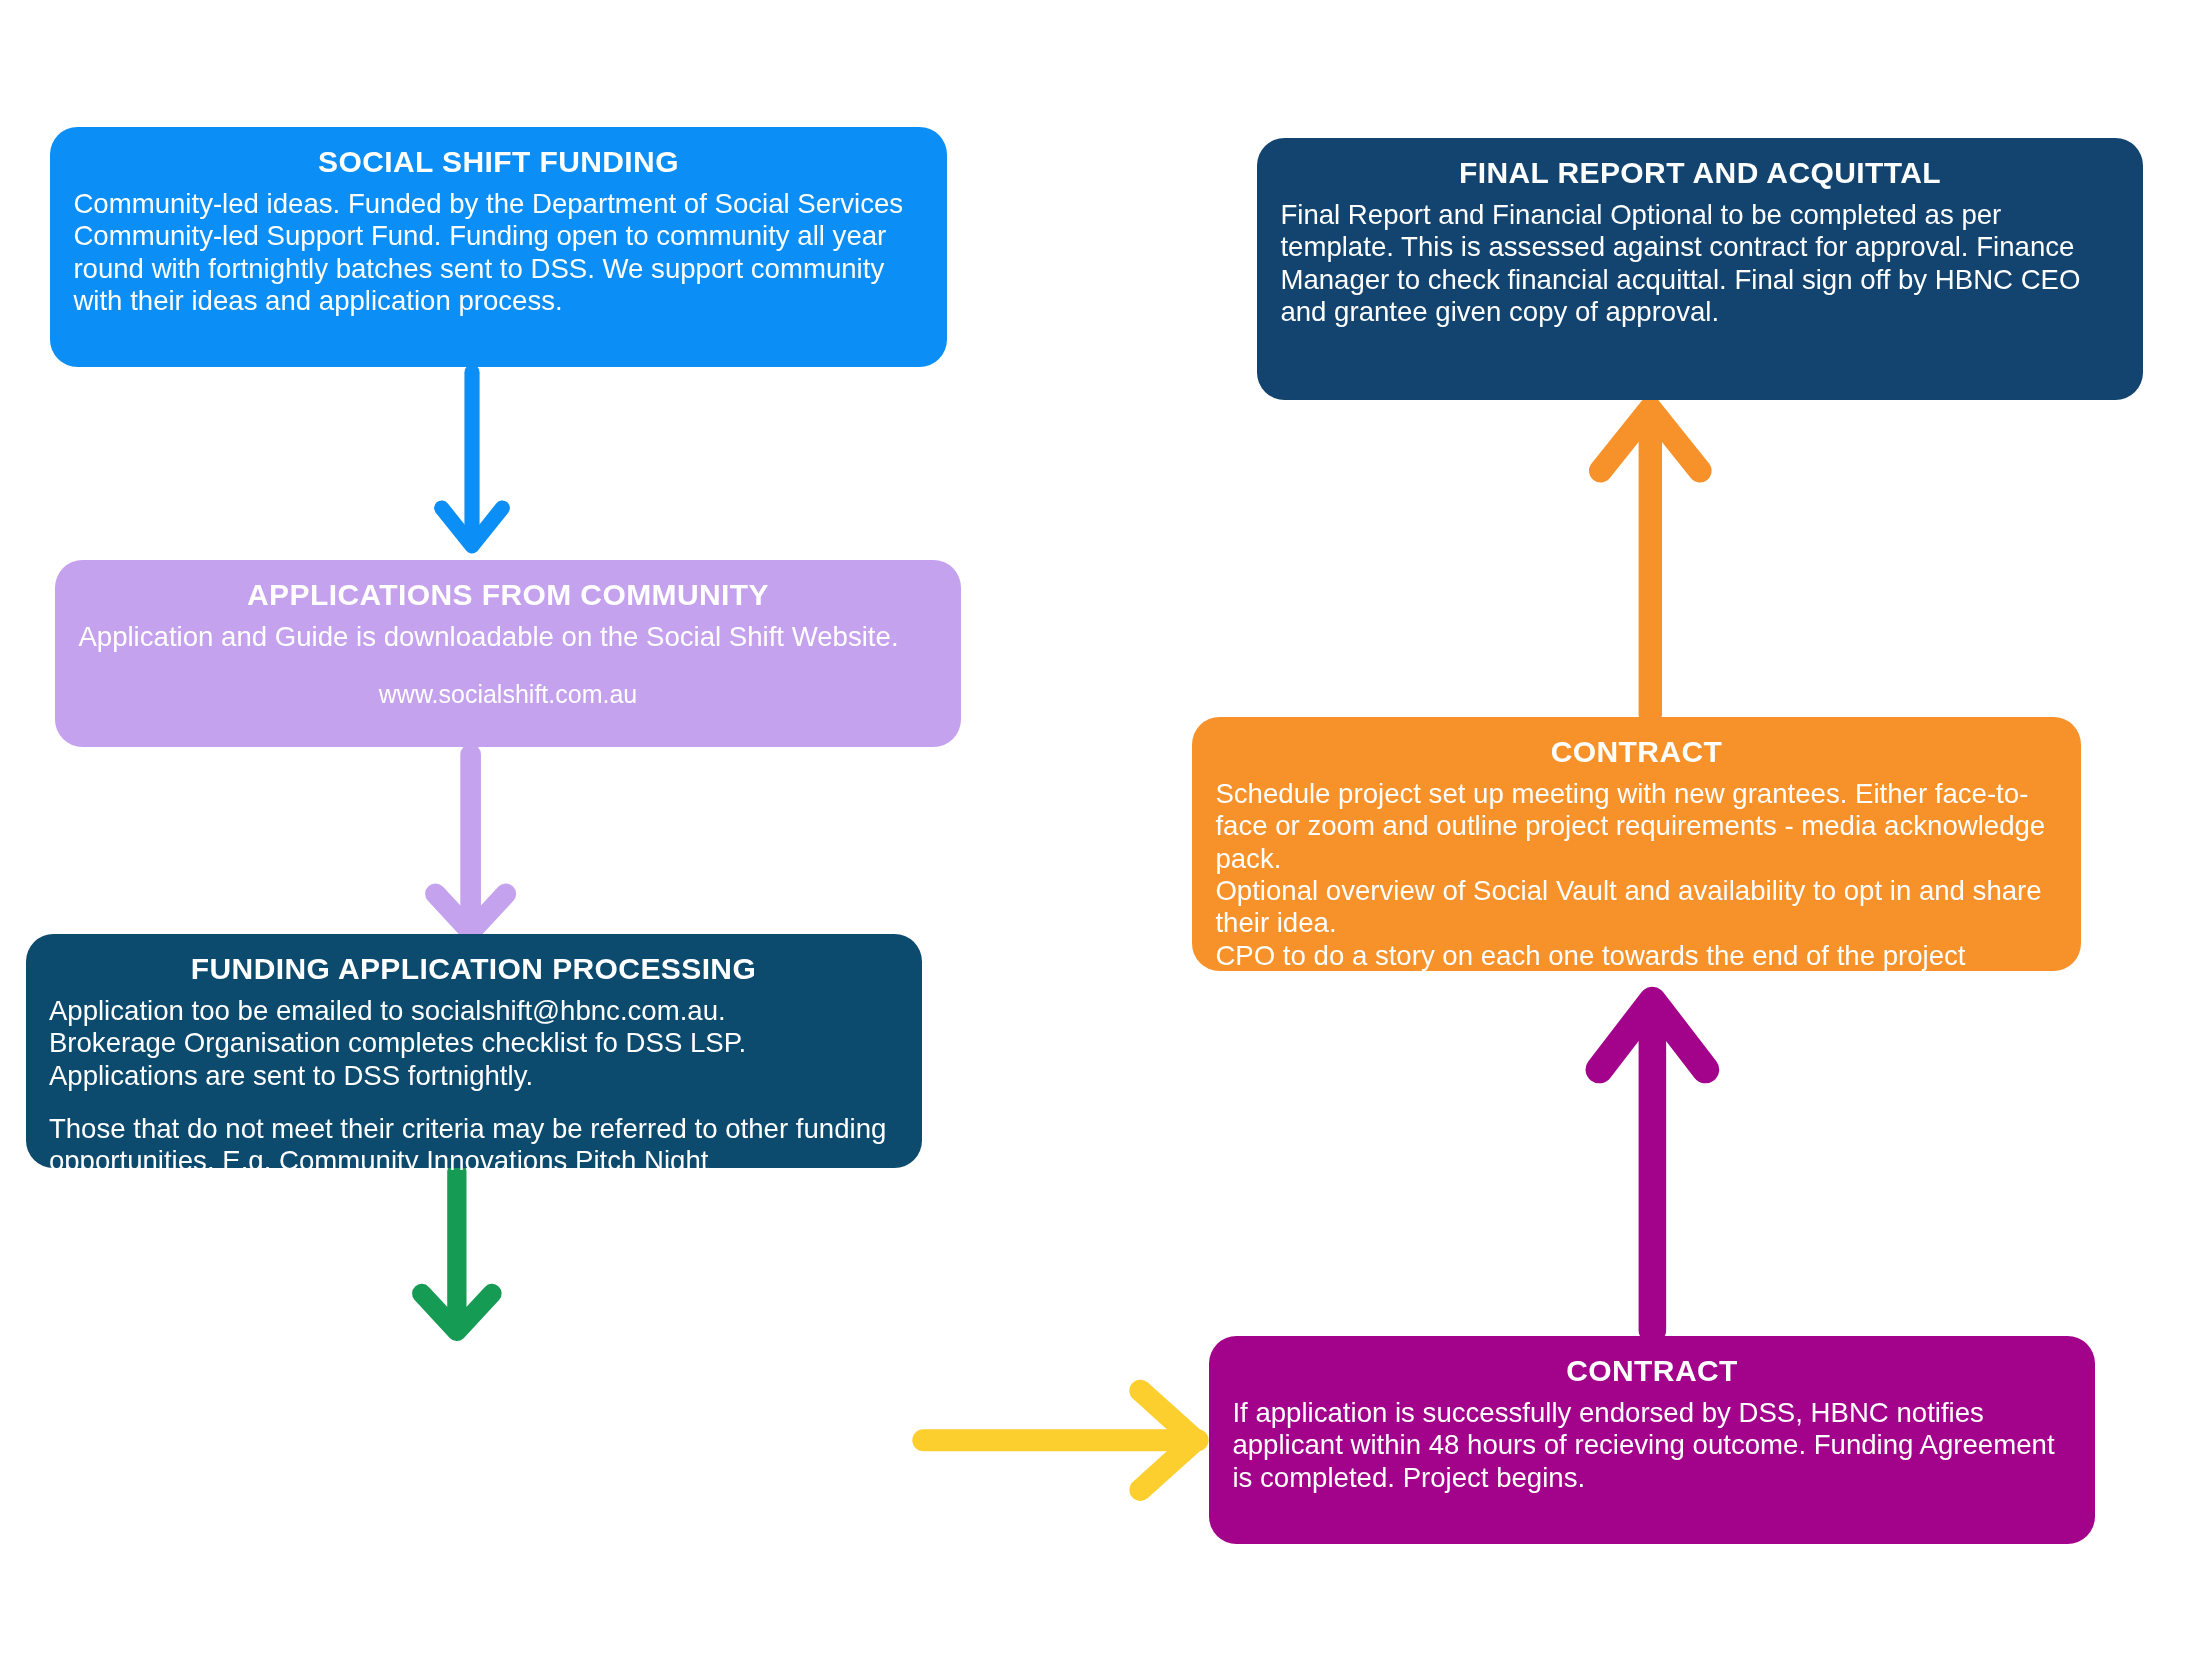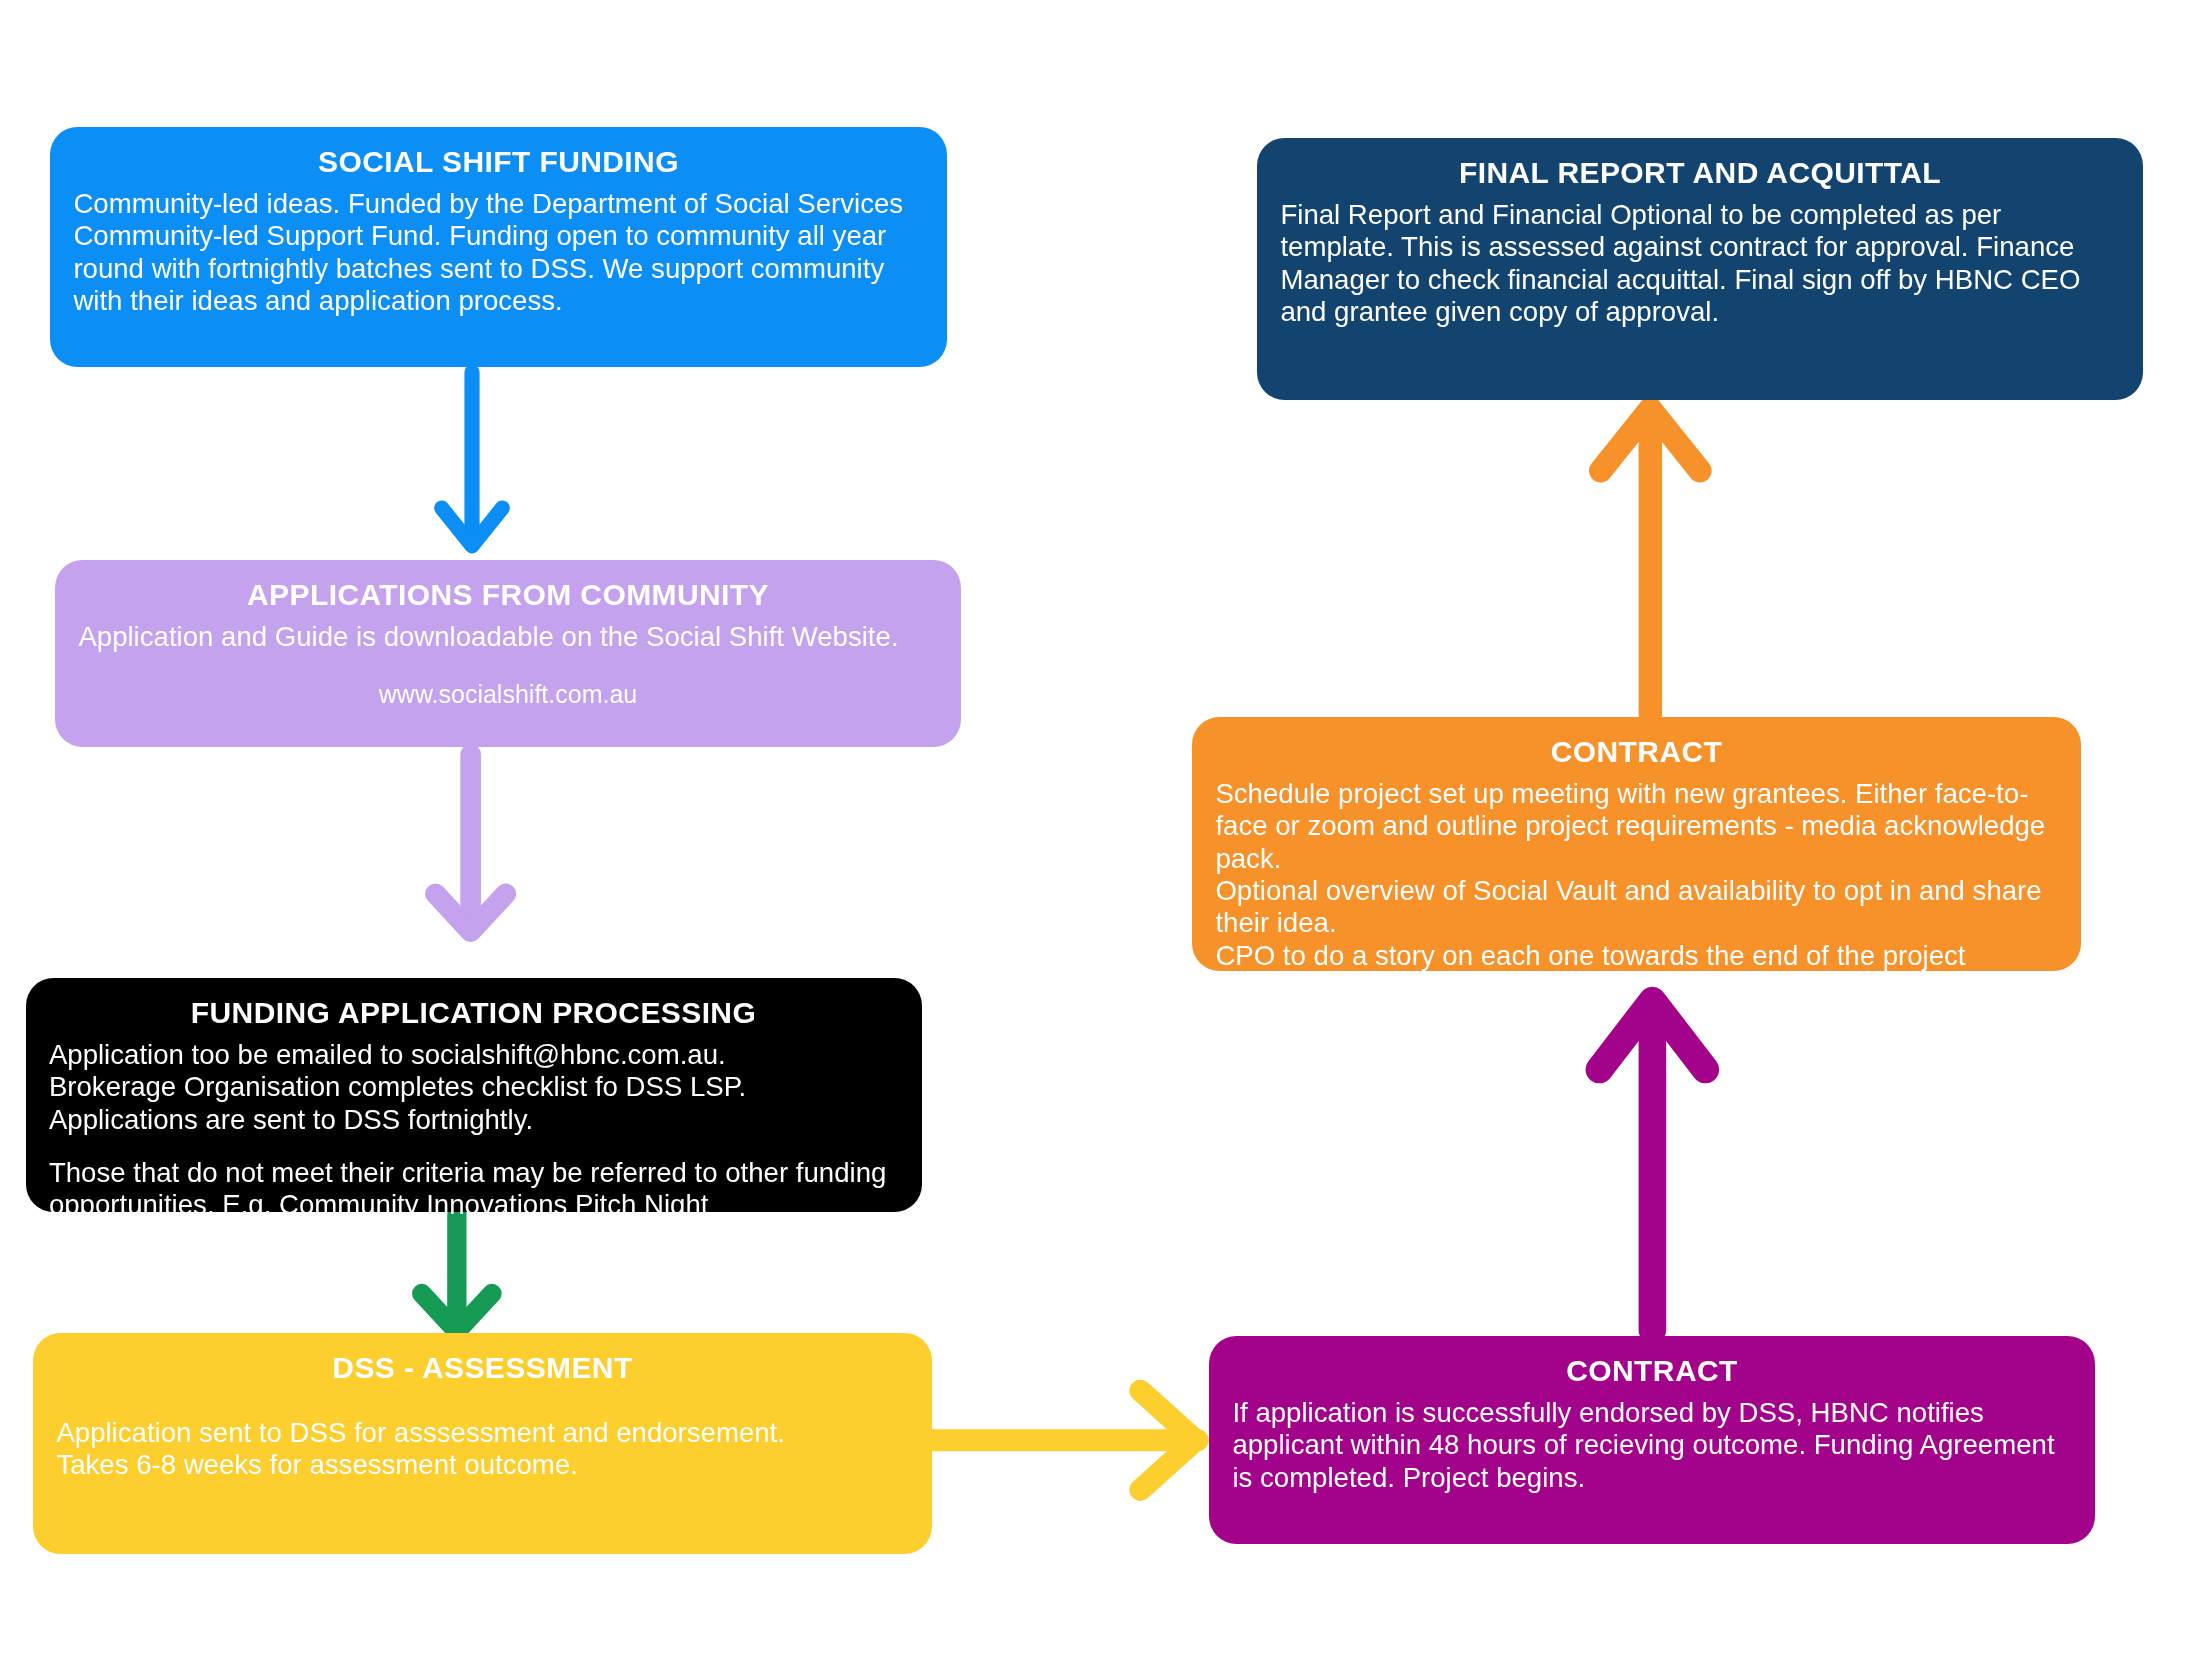--- a/index.html
+++ b/index.html
@@ -157,33 +157,28 @@
     <span class="node-title">SOCIAL SHIFT FUNDING</span>
     <span class="node-body">Community-led ideas. Funded by the Department of Social Services Community-led Support Fund. Funding open to community all year round with fortnightly batches sent to DSS. We support community with their ideas and application process.</span>
   </div>
 
   <div class="node" id="node-applications-community" style="background:#c5a2ee;">
     <span class="node-title">APPLICATIONS FROM COMMUNITY</span>
     <span class="node-body">Application and Guide is downloadable on the Social Shift Website.</span>
     <span class="node-sub">www.socialshift.com.au</span>
   </div>
 
-  <div class="node" id="node-funding-application-processing" style="background:#000000;margin-top:44px;">
+  <div class="node" id="node-funding-application-processing" style="background:#0c4a6e;">
     <span class="node-title">FUNDING APPLICATION PROCESSING</span>
     <span class="node-body">Application too be emailed to socialshift@hbnc.com.au.
 Brokerage Organisation completes checklist fo DSS LSP.
 Applications are sent to DSS fortnightly.</span>
     <span class="node-body">Those that do not meet their criteria may be referred to other funding opportunities. E.g. Community Innovations Pitch Night</span>
   </div>
 
-  <div class="node" id="node-dss-assessment" style="background:#fcce2e;">
-    <span class="node-title" style="margin-bottom:32px;">DSS - ASSESSMENT</span>
-    <span class="node-body">Application sent to DSS for asssessment and endorsement.
-Takes 6-8 weeks for assessment outcome.</span>
-  </div>
 
   <div class="node" id="node-final-report" style="background:#12446f;">
     <span class="node-title">FINAL REPORT AND ACQUITTAL</span>
     <span class="node-body">Final Report and Financial Optional to be completed as per template. This is assessed against contract for approval. Finance Manager to check financial acquittal. Final sign off by HBNC CEO and grantee given copy of approval.</span>
   </div>
 
   <div class="node" id="node-contract-orange" style="background:#f7922b;">
     <span class="node-title">CONTRACT</span>
     <span class="node-body">Schedule project set up meeting with new grantees. Either face-to-face or zoom and outline project requirements - media acknowledge pack.
 Optional overview of Social Vault and availability to opt in and share their idea.

